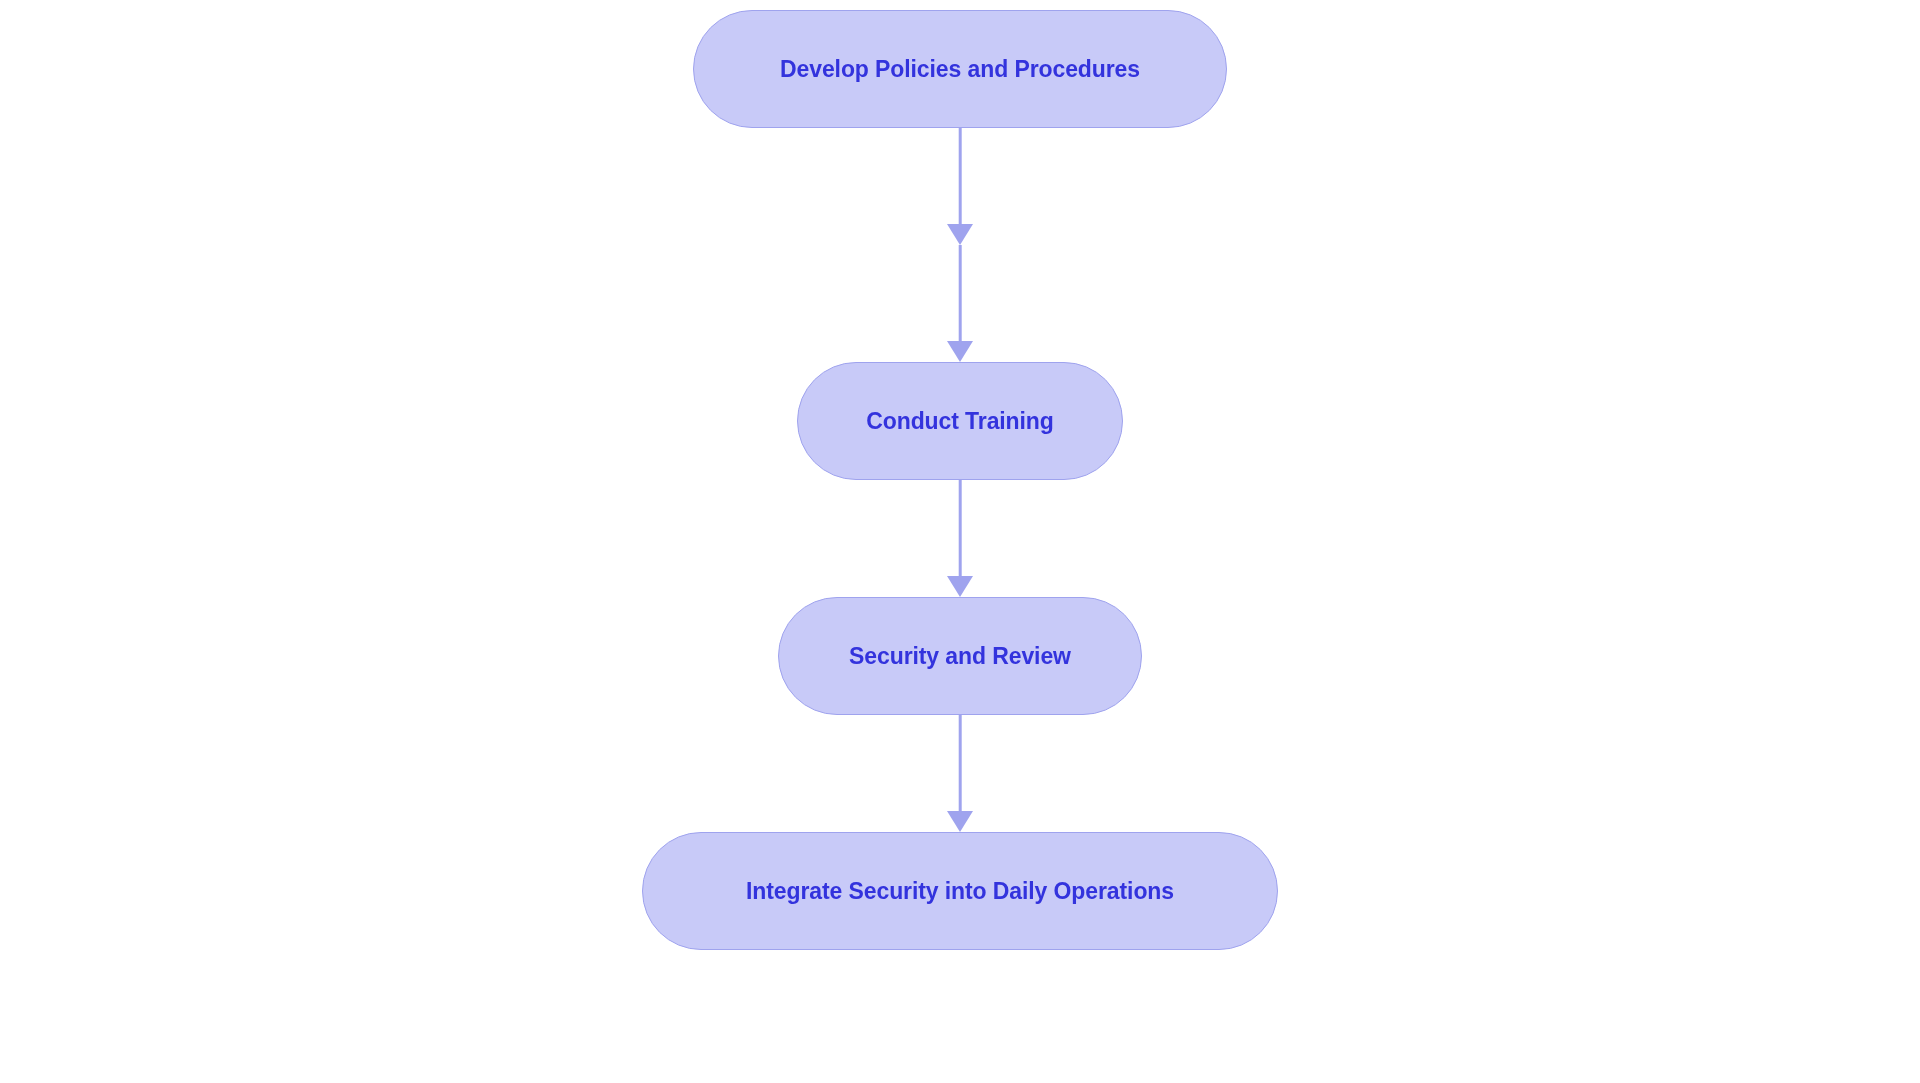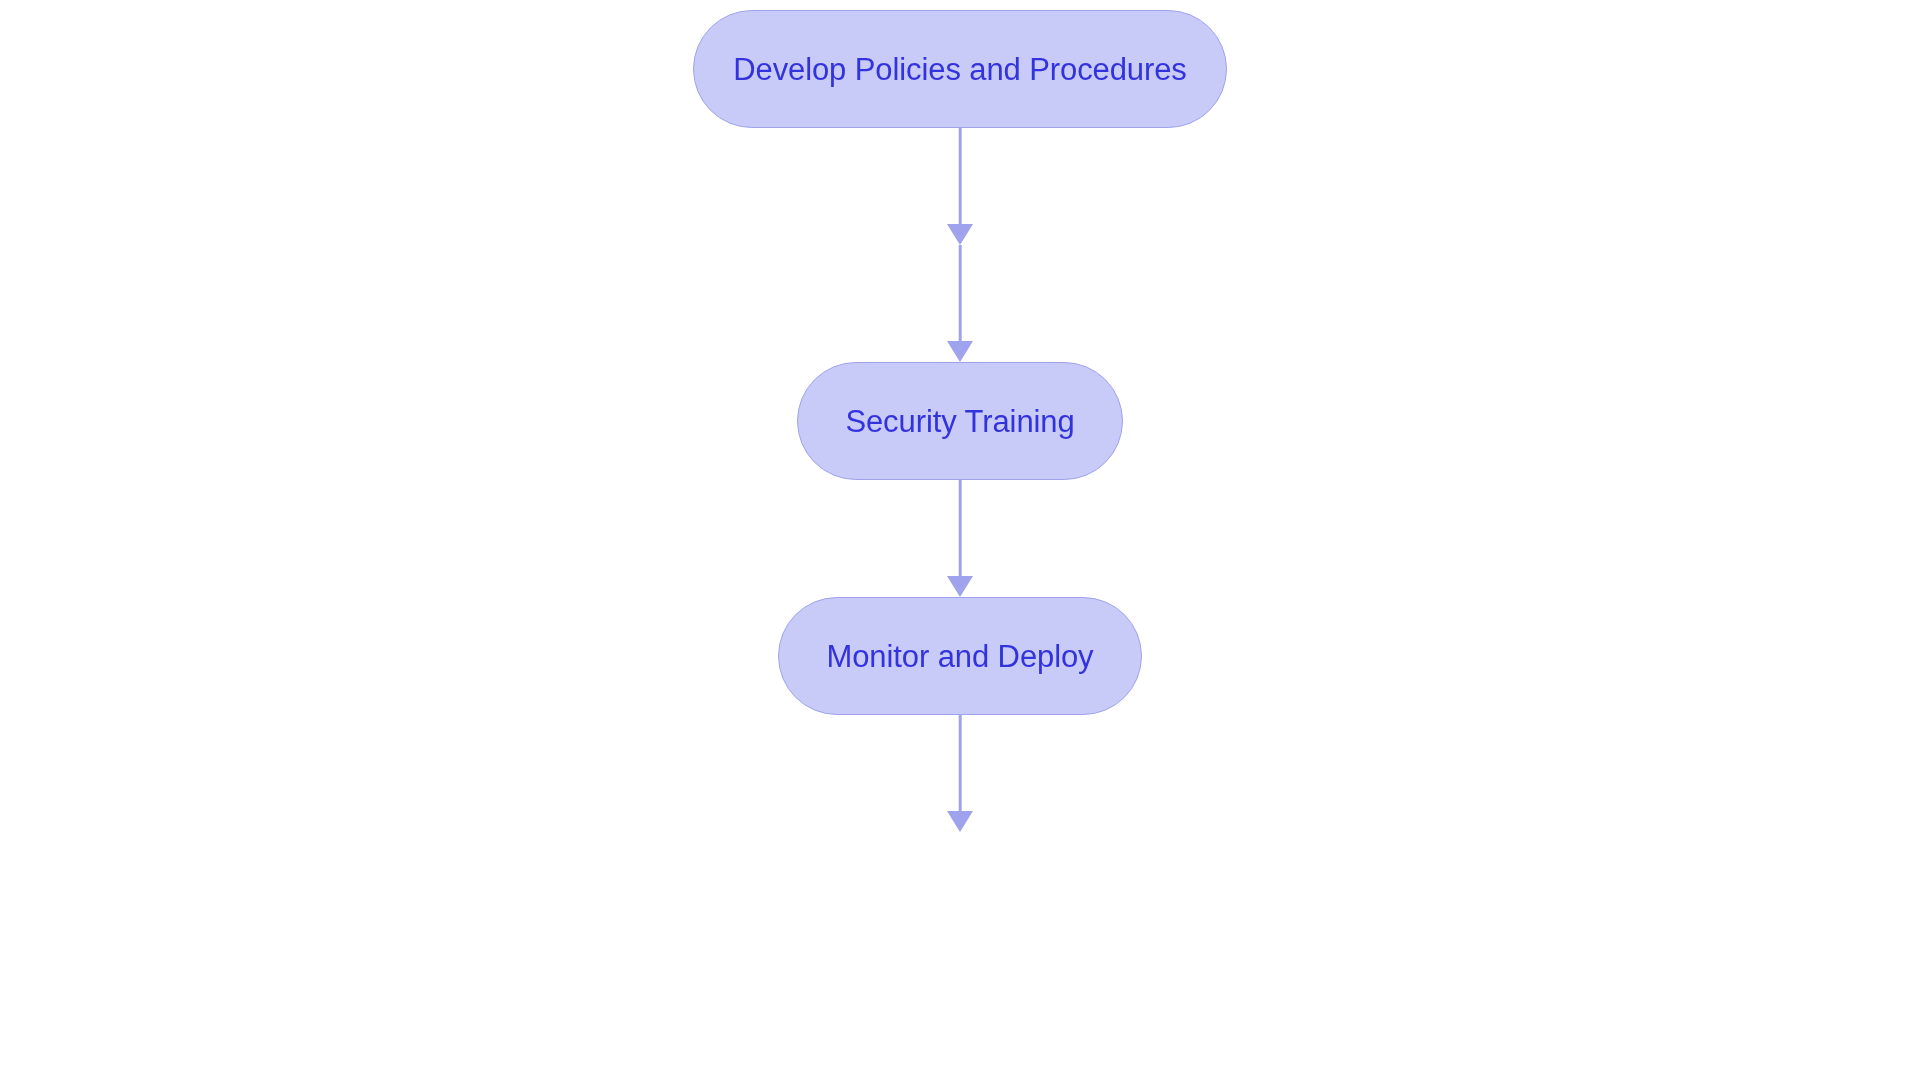--- a/index.html
+++ b/index.html
@@ -41,22 +41,22 @@
     background: #c8caf8;
     border: 1.6px solid #9fa3ee;
     border-radius: 59px;
     display: flex;
     align-items: center;
     justify-content: center;
     flex: 0 0 auto;
   }
   .node-label {
     color: #3333dd;
-    font-size: 31px;
-    font-weight: 400;
+    font-size: 23px;
+    font-weight: 700;
     letter-spacing: -0.1px;
     white-space: nowrap;
     line-height: 1;
     font-family: "Liberation Sans", "DejaVu Sans", sans-serif;
   }
 
   .node-w-1 { width: 534px; }
   .node-w-2 { width: 448px; }
   .node-w-3 { width: 326px; }
   .node-w-4 { width: 364px; }
@@ -111,32 +111,35 @@
       <div class="connector-head"></div>
     </div>
 
 
     <div class="connector">
       <div class="connector-line"></div>
       <div class="connector-head"></div>
     </div>
 
     <div class="node node-w-3">
-      <span class="node-label">Security Training</span>
+      <span class="node-label">Conduct Training</span>
     </div>
 
     <div class="connector">
       <div class="connector-line"></div>
       <div class="connector-head"></div>
     </div>
 
     <div class="node node-w-4">
-      <span class="node-label">Monitor and Deploy</span>
+      <span class="node-label">Security and Review</span>
     </div>
 
     <div class="connector">
       <div class="connector-line"></div>
       <div class="connector-head"></div>
     </div>
 
+    <div class="node node-w-5">
+      <span class="node-label">Integrate Security into Daily Operations</span>
+    </div>
 
   </div>
 </div>
 
 </body></html>

